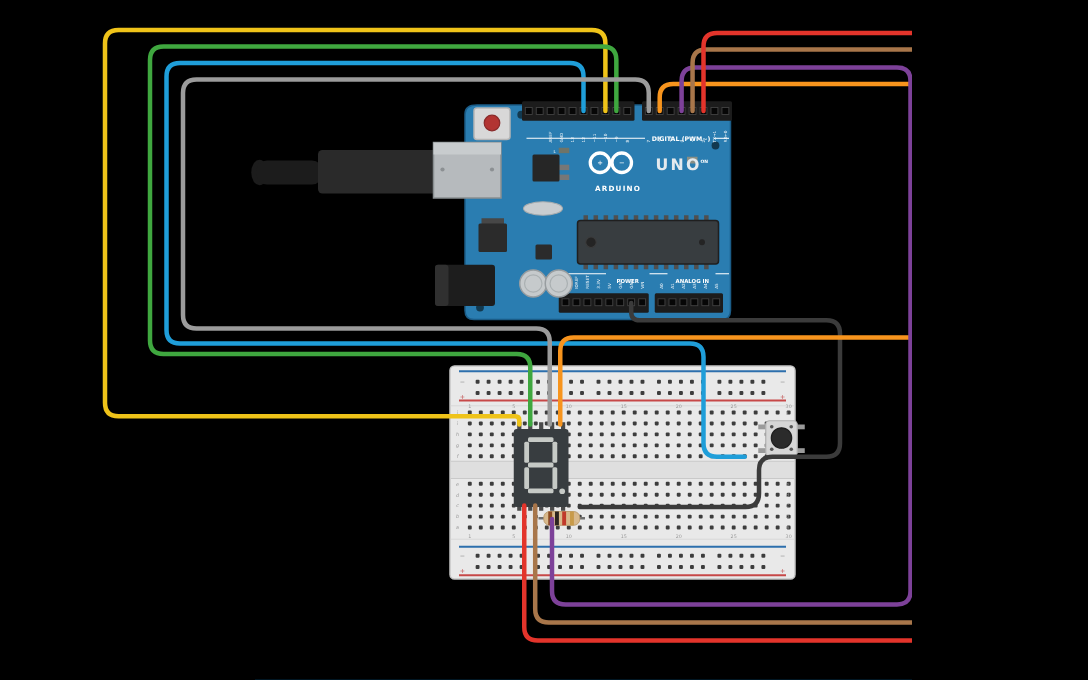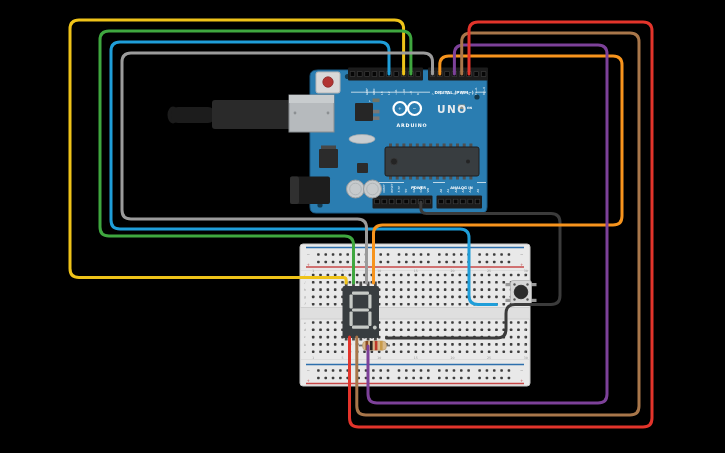--- a/index.html
+++ b/index.html
@@ -1,16 +1,16 @@
 <!DOCTYPE html>
 <html><head>
 <meta charset="utf-8">
 <style>
   html,body{margin:0;padding:0;background:#000;}
-  .stage{position:relative;width:725px;height:453px;background:#0369a1;overflow:hidden;}
+  .stage{position:relative;width:608px;height:453px;background:#0369a1;overflow:hidden;}
   svg{display:block;}
   text{font-family:"DejaVu Sans","Liberation Sans",sans-serif;}
   .wlbl{fill:#ffffff;}
 </style>
 </head>
 <body>
 
 <div class="stage">
 <svg width="725" height="453" viewBox="0 0 725 453">
 

